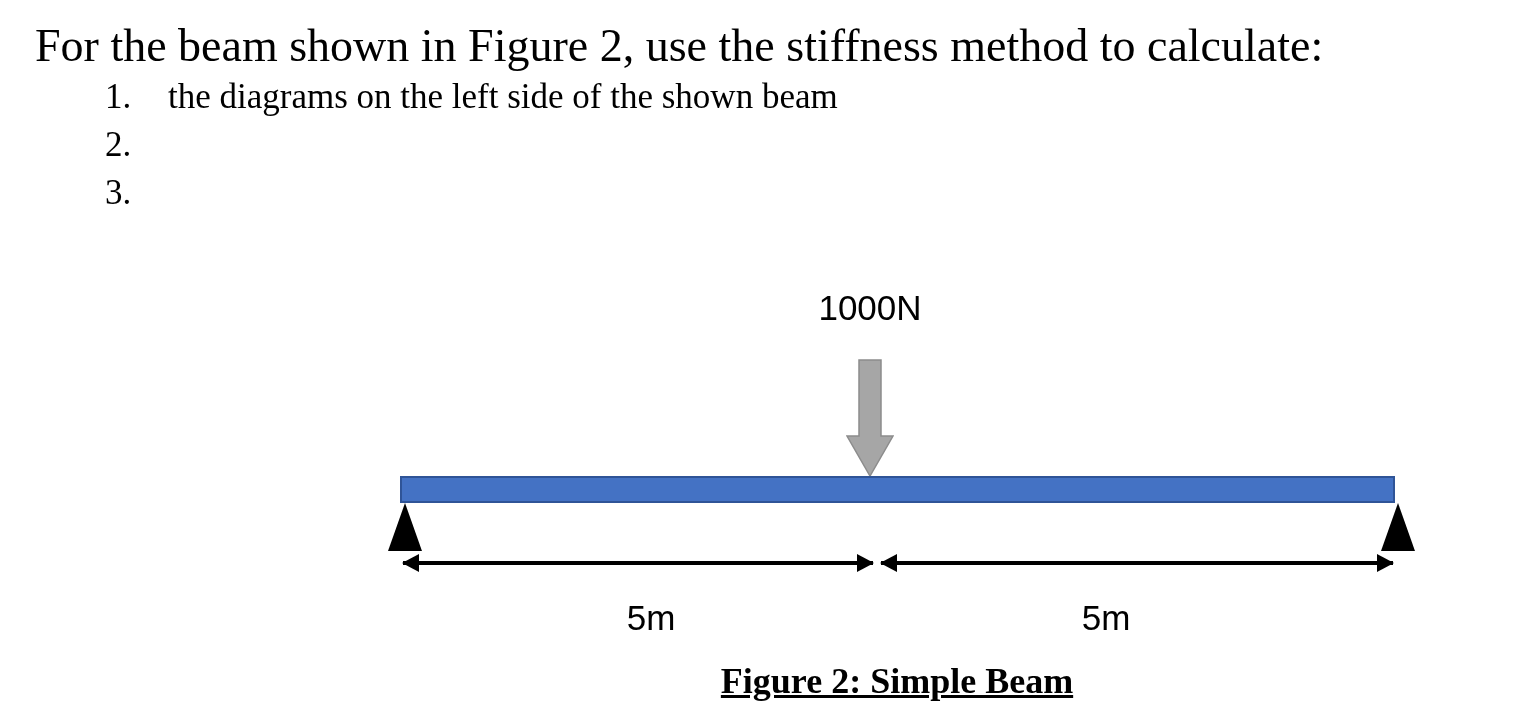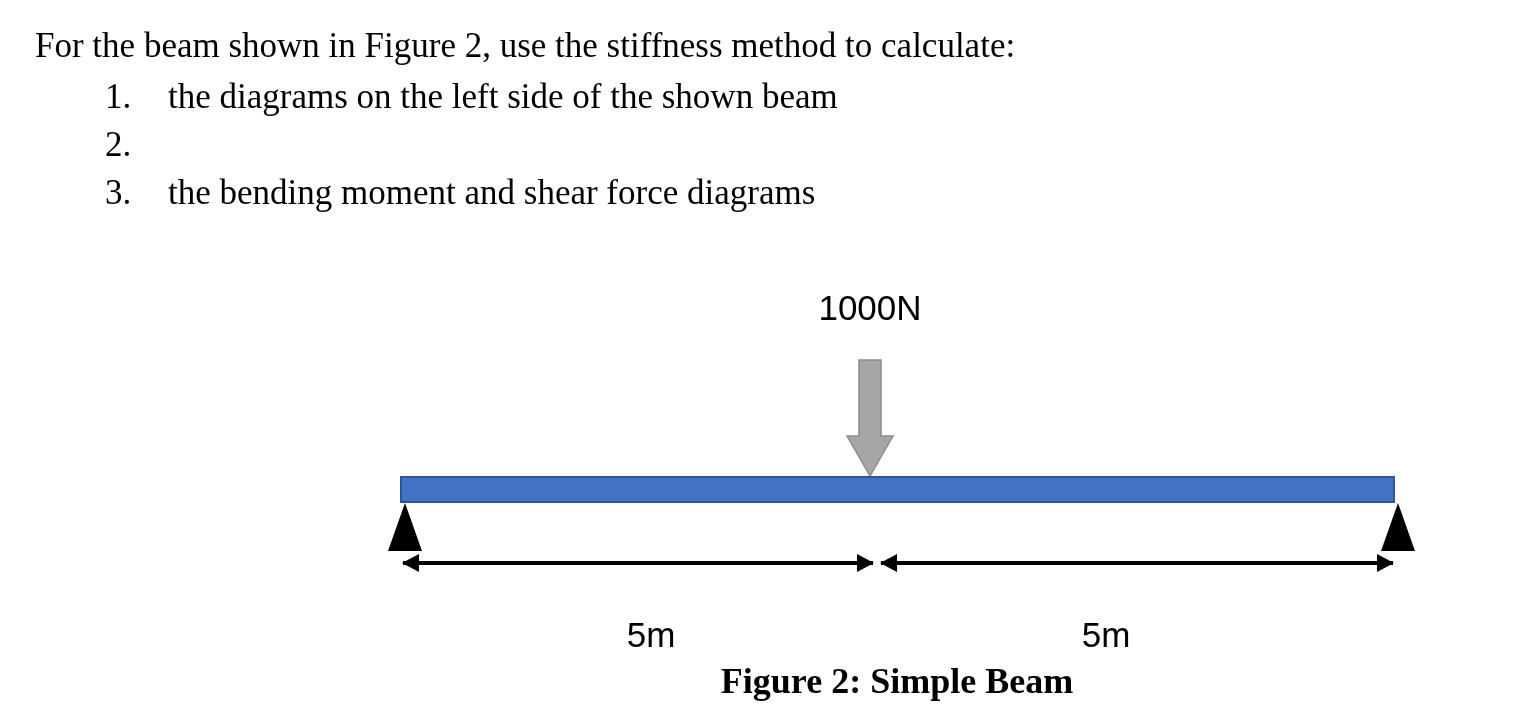--- a/index.html
+++ b/index.html
@@ -7,21 +7,21 @@
   body {
     width: 1528px; height: 722px;
     font-family: "Liberation Serif", serif;
     color: #000;
     overflow: hidden;
   }
   .page { position: relative; width: 1528px; height: 722px; background: #fff; }
 
   
   .text-block { position: absolute; left: 35px; top: 20px; }
-  .intro { font-size: 35px; line-height: 52px; }
+  .intro { font-size: 46px; line-height: 52px; }
   .plist { margin-top: 1px; }
   .plist-item { display: flex; font-size: 35px; line-height: 48px; padding-left: 70px; }
   .plist-num { width: 63px; flex: none; }
 
   
   .figure { position: absolute; inset: 0; }
 
   .load-label {
     position: absolute; left: 870px; top: 288px;
     transform: translateX(-50%);
@@ -62,55 +62,55 @@
     width: 0; height: 0;
     border-top: 9px solid transparent;
     border-bottom: 9px solid transparent;
   }
   .dim-arrow::before { left: -1px; border-right: 17px solid var(--dim_color, #000); }
   .dim-arrow::after  { right: -1px; border-left: 17px solid var(--dim_color, #000); }
   .dim-left  { left: 403px; width: 470px; }
   .dim-right { left: 881px; width: 512px; }
 
   .dim-label {
-    position: absolute; top: 615px;
+    position: absolute; top: 598px;
     transform: translateX(-50%);
     font-family: "Liberation Sans", sans-serif;
     font-size: 35px; line-height: 40px;
   }
   .dim-label-left  { left: 651px; }
   .dim-label-right { left: 1106px; }
 
   .caption {
     position: absolute; left: 897px; top: 660px;
     transform: translateX(-50%);
     font-family: "Liberation Serif", serif;
     font-weight: bold;
     font-size: 36px; line-height: 42px;
     white-space: nowrap;
+    text-decoration: underline;
   }
 </style>
 </head>
 <body>
 
 <div class="page">
 
   <div class="text-block">
     <div class="intro">For the beam shown in Figure 2, use the stiffness method to calculate:</div>
     <div class="plist">
       <div class="plist-item">
         <span class="plist-num">1.</span>
         <span class="plist-text">the diagrams on the left side of the shown beam</span>
       </div>
       <div class="plist-item">
         <span class="plist-num">2.</span>
       </div>
       <div class="plist-item">
         <span class="plist-num">3.</span>
-        <span class="plist-text">the bending moment and shear force diagrams</span>
       </div>
     </div>
   </div>
 
   <div class="figure">
 
     <div class="load-label">1000N</div>
 
     <svg class="load-arrow" width="48" height="118" viewBox="0 0 48 118" aria-hidden="true">
       <path d="M13 1 L35 1 L35 77 L47 77 L24 117 L1 77 L13 77 Z"></path>

